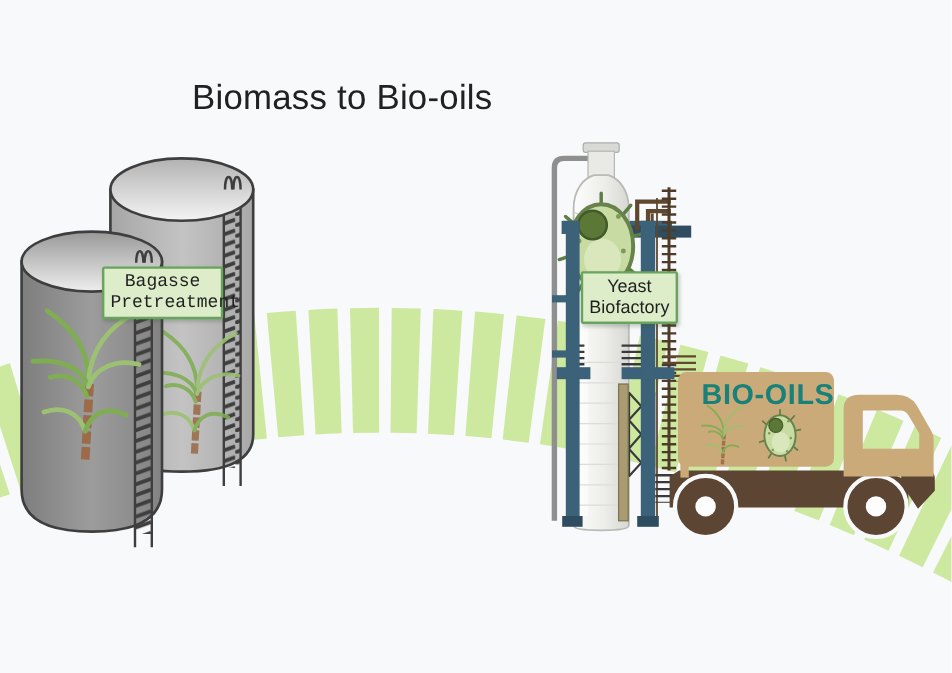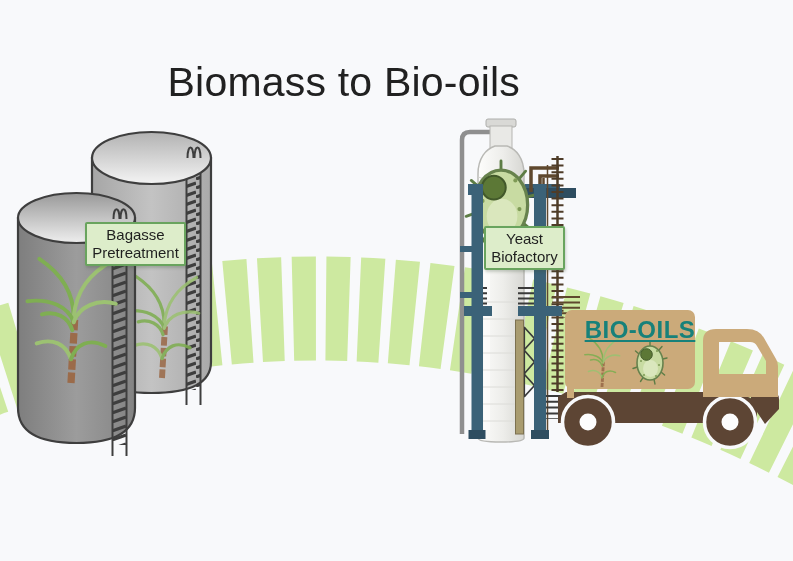--- a/index.html
+++ b/index.html
@@ -8,40 +8,40 @@
     width:793px;height:561px;
     background:var(--background,#f8f9fb);
     overflow:hidden;
     font-family:"Liberation Sans", sans-serif;
   }
   .scene{position:absolute;left:0;top:0;}
 
   
   .title{
     position:absolute;left:160px;top:62px;width:360px;
-    text-align:right;font-size:41px;line-height:40px;
+    text-align:left;font-size:29px;line-height:40px;
     color:var(--title-text,#212121);letter-spacing:.2px;
   }
   .stage-label{
     position:absolute;
     background:var(--label-bg,#ddedca);
     border:2px solid var(--label-border,#69a45e);
     border-radius:2px;
     box-shadow:1px 2px 3px rgba(60,80,50,.25);
     color:var(--label-text,#1f1f1f);
     font-size:15px;line-height:18px;text-align:center;
     padding:2px 5px;
   }
   .stage-label span{display:block;}
-  .label-bagasse{left:85px;top:222px;width:87px;}
+  .label-bagasse{left:85px;top:222px;width:87px;font-family:Liberation Mono, monospace;}
   .label-yeast{left:466px;top:226px;width:67px;margin-left:18px;}
   .truck-sign{
     position:absolute;left:565px;top:316px;width:150px;
     text-align:center;font-weight:bold;font-size:24px;
-    letter-spacing:.5px;color:var(--sign-teal,#17817a);text-decoration:underline;
+    letter-spacing:.5px;color:var(--sign-teal,#17817a);
   }
 
   
   .arc-path{stroke:var(--arc-green,#cde9a0);stroke-width:104;fill:none;stroke-dasharray:23 10;}
   .tank-outline{stroke:var(--tank-outline,#3e3e3e);stroke-width:2.2;}
   .ladder-rail{stroke:var(--tank-outline,#3e3e3e);stroke-width:2;}
   .hook{stroke:var(--tank-outline,#3e3e3e);stroke-width:2;fill:none;}
   .frame-blue{fill:var(--frame-blue,#3b6278);}
   .frame-dark{fill:var(--frame-blue-dark,#2e4d60);}
   .pipe-gray{stroke:var(--pipe-gray,#8f8f8f);stroke-width:4.5;fill:none;}

